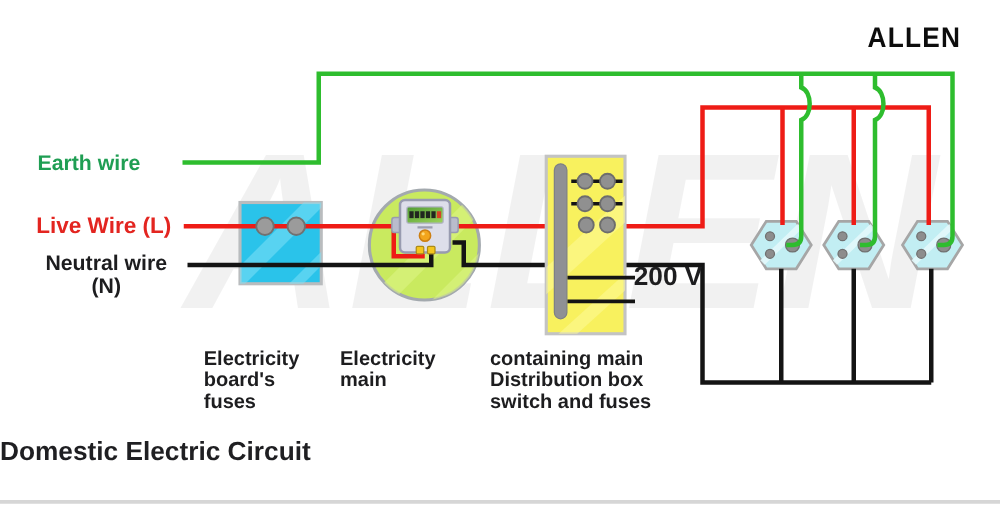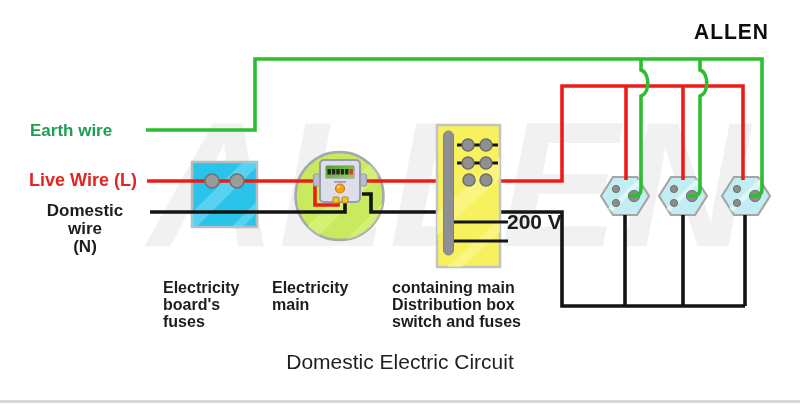--- a/index.html
+++ b/index.html
@@ -18,22 +18,22 @@
   .lbl-live{left:26px;top:170px;width:114px;text-align:center;font-size:18px;
             color:var(--live_label,#e32520);}
   .lbl-neutral{left:28px;top:202px;width:114px;text-align:center;font-size:17px;
                line-height:18px;}
   .lbl-voltage{left:507px;top:185px;font-size:21px;margin-top:25px;}
   .comp-lbl{position:absolute;top:279px;text-align:left;font-size:16px;
             line-height:17px;font-weight:700;color:#1d1d1f;}
   .comp-fuse{left:163px;width:116px;}
   .comp-meter{left:272px;width:116px;}
   .comp-dist{left:392px;width:156px;}
-  .title{position:absolute;left:0;right:0;top:350px;text-align:center;
-         font-size:21px;font-weight:400;color:#1f1f22;}
+  .title{position:absolute;left:0;right:0;top:350px;text-align:left;
+         font-size:21px;font-weight:700;color:#1f1f22;}
   .bottom-line{position:absolute;left:0;right:0;top:400px;height:3px;background:#d6d6d6;}
   
   .w-live{stroke:var(--live_wire,#ee1c16);stroke-width:3.6;fill:none;}
   .w-neutral{stroke:var(--neutral_wire,#141414);stroke-width:3.6;fill:none;}
   .w-earth{stroke:var(--earth_wire,#2ebd2e);stroke-width:3.6;fill:none;}
 </style>
 </head>
 <body>
 
 <div class="stage">
@@ -160,21 +160,21 @@
       <rect x="333" y="197" width="6" height="6" rx="1" fill="#f4c51e" stroke="#ad8b17" stroke-width="1"></rect>
       <rect x="342" y="197" width="6" height="6" rx="1" fill="#f4c51e" stroke="#ad8b17" stroke-width="1"></rect>
     </g>
   </svg>
 
   <div class="logo">ALLEN</div>
 
   <div class="lbl lbl-earth">Earth wire</div>
   <div class="lbl lbl-live">Live Wire (L)</div>
   <div class="lbl lbl-neutral">
-    <div>Domestic wire</div>
+    <div>Neutral wire</div>
     <div>(N)</div>
   </div>
 
   <div class="lbl lbl-voltage">200 V</div>
 
   <div class="comp-lbl comp-fuse">
     <div>Electricity</div>
     <div>board's</div>
     <div>fuses</div>
   </div>

